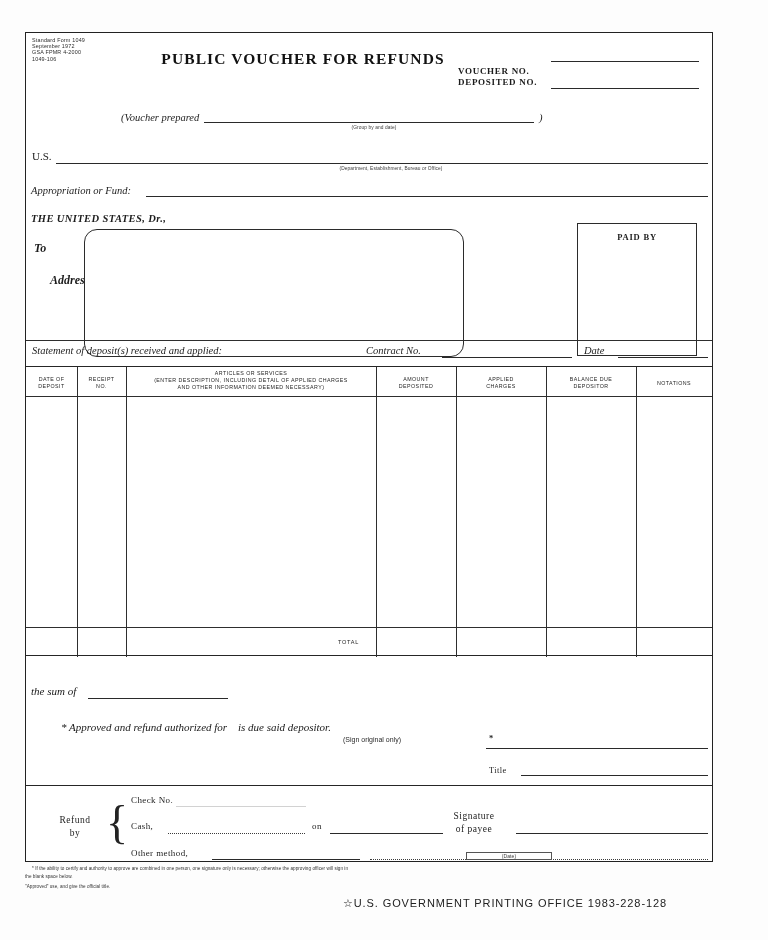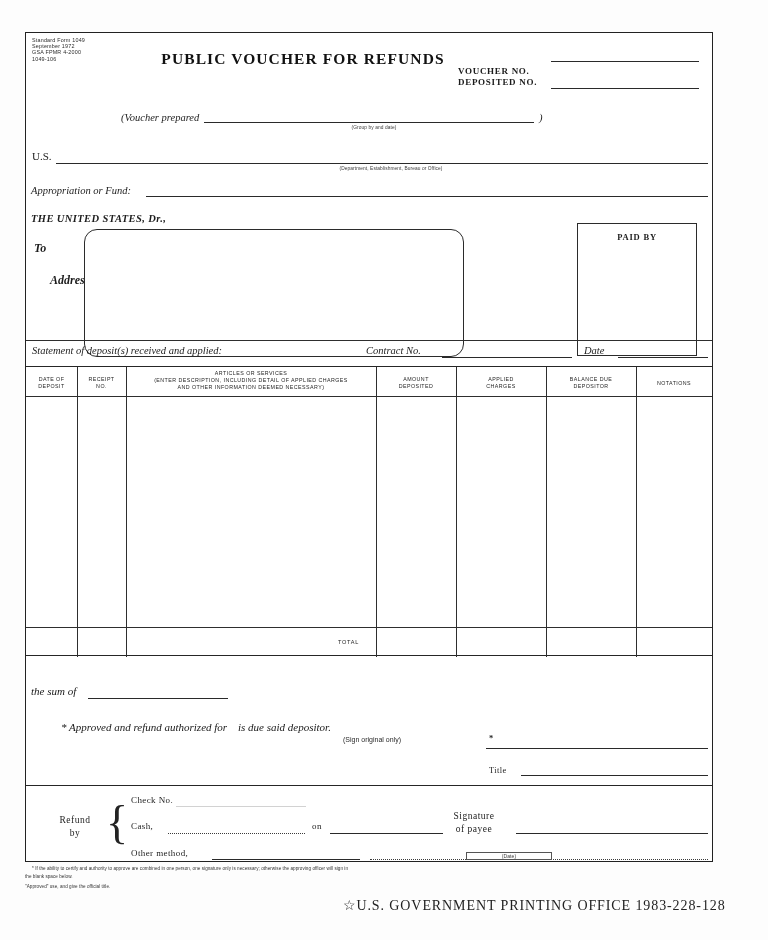--- a/index.html
+++ b/index.html
@@ -182,22 +182,22 @@
   .fn{
     position:absolute;
     font-family:"Liberation Sans", sans-serif;
     font-size:4.6px;
     line-height:6.4px;
     color:#333;
     letter-spacing:.05px;
   }
   .gpo{
     position:absolute;
-    font-family:Liberation Serif, serif;
-    font-size:14px;
+    font-family:Liberation Sans, sans-serif;
+    font-size:11px;
     letter-spacing:.9px;
     color:#222;
     text-align:center;
   }
 </style>
 </head>
 <body>
 
 <div class="page">
 

